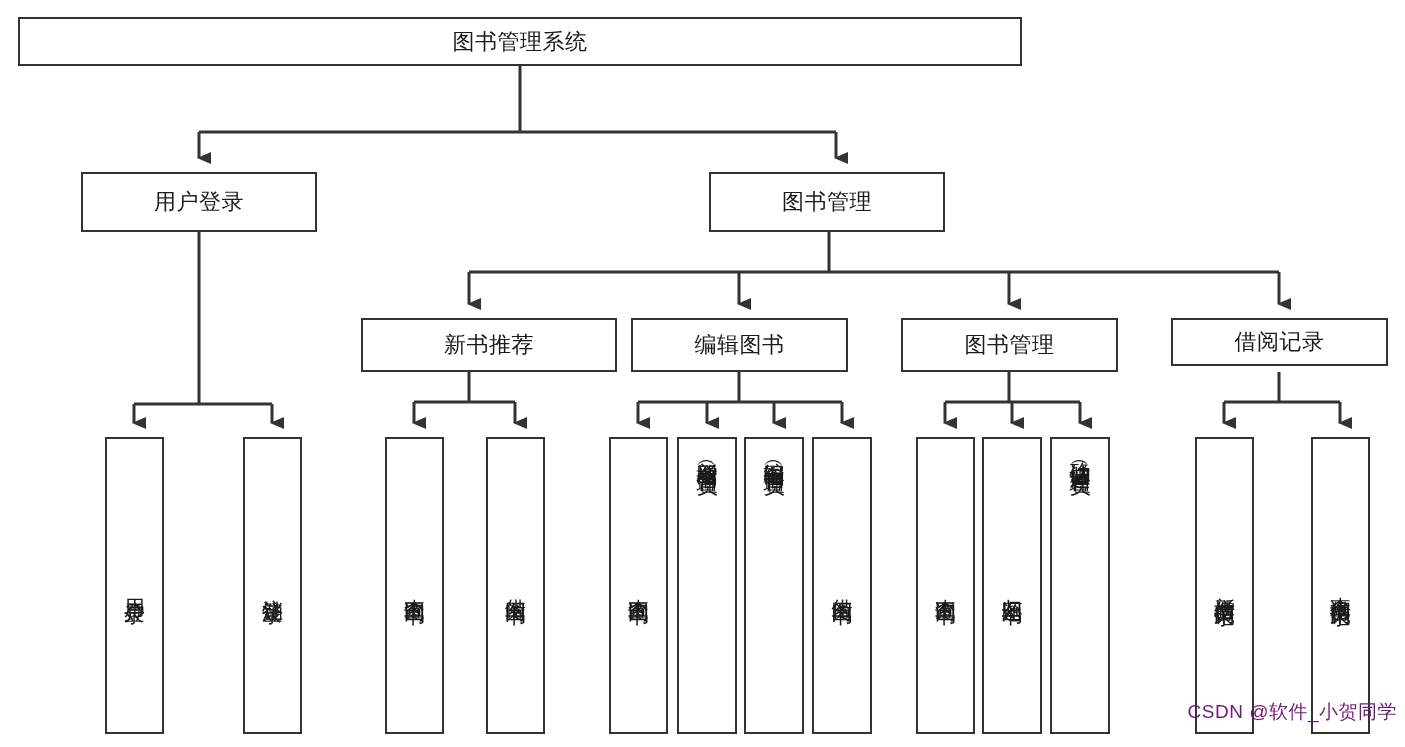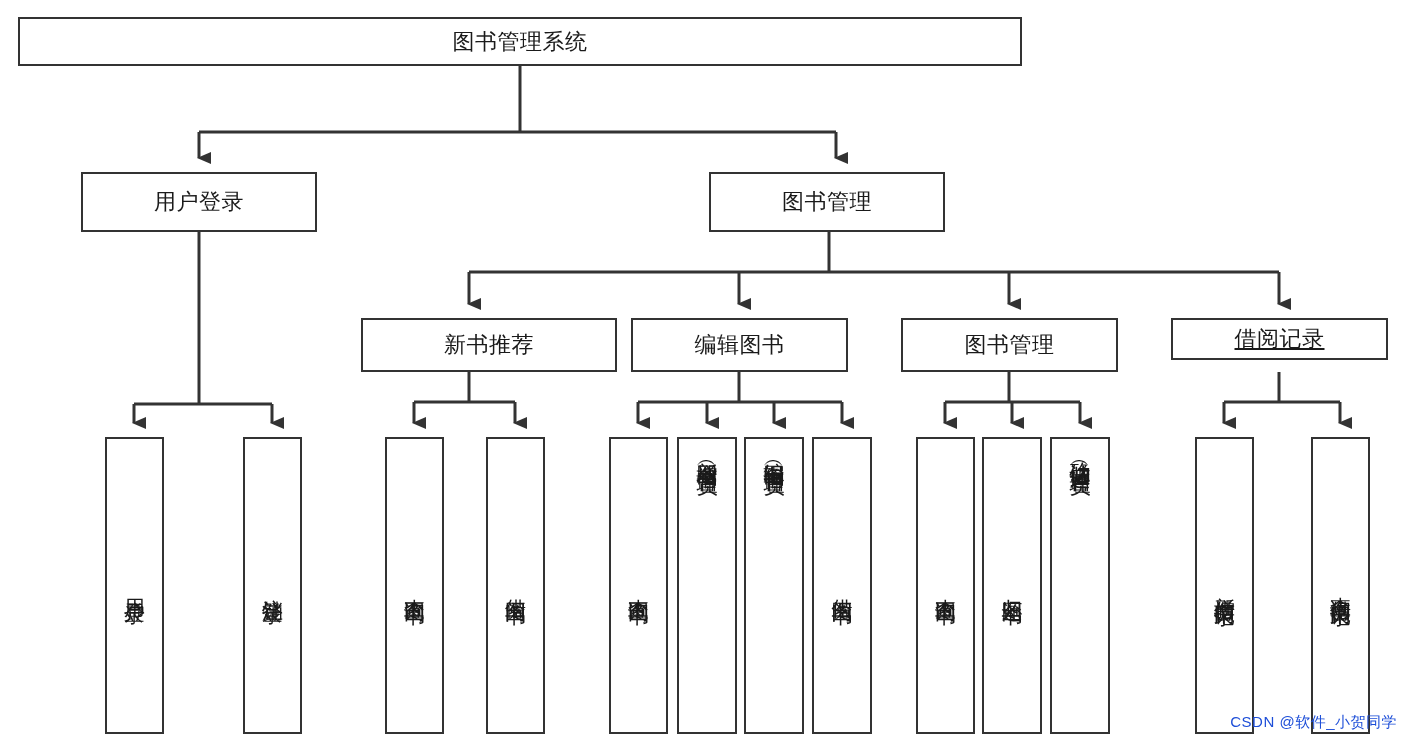--- a/index.html
+++ b/index.html
@@ -62,23 +62,23 @@
   .node.vert.tall .label {
     font-size: 21px;
   }
   .node.vert.centered {
     align-items: center;
     padding-top: 0;
   }
   #watermark {
     position: absolute;
     right: 8px;
-    bottom: 15px;
-    font-size: 15px;
-    color: #1d4ed8;
+    bottom: 22px;
+    font-size: 19px;
+    color: #701a75;
     letter-spacing: 0.5px;
     white-space: nowrap;
     user-select: none;
   }
 </style>
 </head>
 <body>
 
 <div id="canvas">
 
@@ -145,21 +145,21 @@
 
   <div class="node horiz" style="left:361px; top:318px; width:256px; height:54px;">
     <span class="label">新书推荐</span>
   </div>
   <div class="node horiz" style="left:631px; top:318px; width:217px; height:54px;">
     <span class="label">编辑图书</span>
   </div>
   <div class="node horiz" style="left:901px; top:318px; width:217px; height:54px;">
     <span class="label">图书管理</span>
   </div>
-  <div class="node horiz" style="left:1171px; top:318px; width:217px; height:42px;text-decoration:underline;">
+  <div class="node horiz" style="left:1171px; top:318px; width:217px; height:48px;">
     <span class="label">借阅记录</span>
   </div>
 
   <div class="node vert centered" style="left:105px; top:437px; width:59px; height:297px;">
     <span class="label">用户登录</span>
   </div>
   <div class="node vert centered" style="left:243px; top:437px; width:59px; height:297px;">
     <span class="label">注销登录</span>
   </div>
 

